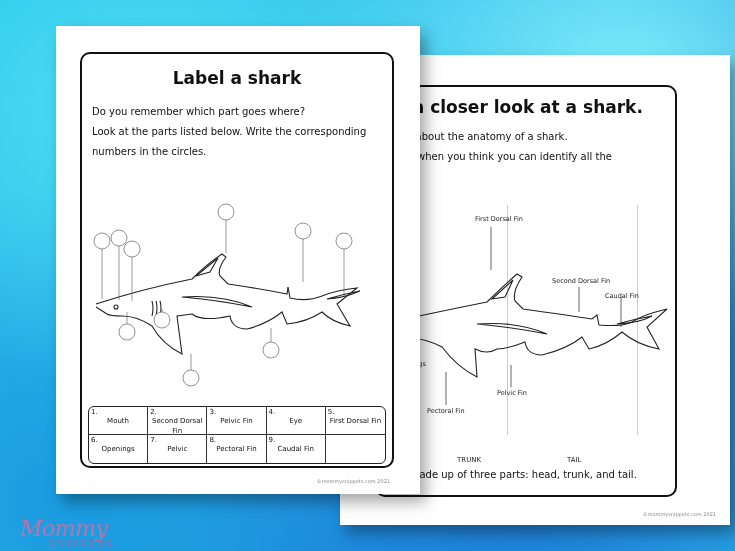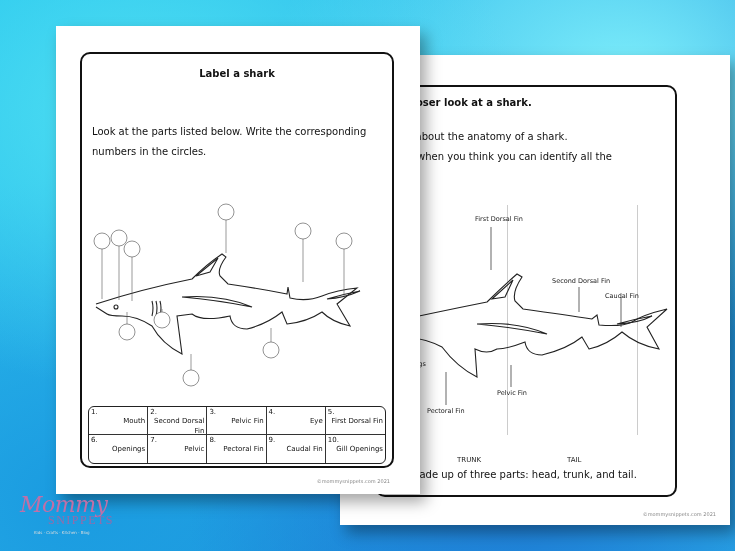--- a/index.html
+++ b/index.html
@@ -18,48 +18,48 @@
     box-shadow: 6px 8px 14px rgba(0,0,0,0.35);
   }
   #page-right { left:340px; top:55px; width:390px; height:470px; z-index:1; }
   #page-left  { left:56px;  top:26px; width:364px; height:468px; z-index:2; }
   .frame {
     position:absolute; border:2px solid #111; border-radius:10px; background:#fff;
   }
   #page-left .frame { left:24px; top:26px; width:310px; height:412px; }
   #page-right .frame { left:35px; top:30px; width:298px; height:408px; overflow:hidden; }
   .title {
-    position:absolute; font-weight:bold; font-size:10px; color:#111; white-space:nowrap;
+    position:absolute; font-weight:bold; font-size:17px; color:#111; white-space:nowrap;
   }
   .body-text { position:absolute; font-size:10px; color:#111; line-height:20px; white-space:nowrap; }
   .footer-small { position:absolute; font-size:5px; color:#888; white-space:nowrap; }
 
   
   .parts-table {
     position:absolute; left:6px; top:352px; width:296px; height:56px;
     border:1.5px solid #222; border-radius:6px; overflow:hidden;
     display:grid; grid-template-columns: repeat(5, 1fr); grid-template-rows: 1fr 1fr;
   }
   .cell {
     border-right:1px solid #333; border-bottom:1px solid #333;
     position:relative; font-size:7px; color:#111;
   }
   .cell:nth-child(5n) { border-right:none; }
   .cell:nth-child(n+6) { border-bottom:none; }
   .cell .num { position:absolute; left:2px; top:1px; }
-  .cell .lbl { position:absolute; left:0; right:0; top:9px; text-align:right; line-height:10px; padding:0 2px; }
+  .cell .lbl { position:absolute; left:0; right:0; top:9px; text-align:center; line-height:10px; padding:0 2px; }
 
   .diagram-label { position:absolute; font-size:6.5px; color:#222; white-space:nowrap; }
   .section-label { position:absolute; font-size:7px; color:#222; white-space:nowrap;margin-top:13px; }
   .divider-v { position:absolute; width:0; border-left:1px solid #ccc; }
 
   #logo { position:absolute; left:20px; top:492px; z-index:3; }
   .logo-script {
     font-family:"DejaVu Serif", serif; font-style:italic; font-size:22px;
-    color:#c070a8; letter-spacing:-0.5px;
+    color:#c070a8; letter-spacing:-0.5px;margin-top:24px;
   }
   .logo-sub { font-size:12px; color:#9a6aa8; letter-spacing:1.5px; margin-left:28px; margin-top:-4px;font-family:Liberation Serif, serif; }
   .logo-tag { font-size:4px; color:#ddd; margin-left:14px; margin-top:2px; }
 </style>
 </head>
 <body>
 
 <div class="page" id="page-right">
   <div class="frame">
     <div class="title" style="left:-4px; top:10px;">ake a closer look at a shark.</div>
@@ -99,20 +99,21 @@
     <div class="section-label" style="left:190px; top:356px;text-align:right;">TAIL</div>
 
     <div class="body-text" style="left:0px; top:378px;">ody is made up of three parts: head, trunk, and tail.</div>
   </div>
   <div class="footer-small" style="right:14px; bottom:8px;">©mommysnippets.com 2021</div>
 </div>
 
 <div class="page" id="page-left">
   <div class="frame">
     <div class="title" style="left:0; right:0; text-align:center; top:14px;">Label a shark</div>
+    <div class="body-text" style="left:10px; top:48px;">Do you remember which part goes where?</div>
     <div class="body-text" style="left:10px; top:88px;">numbers in the circles.</div>
     <div class="body-text" style="left:10px; top:68px;">Look at the parts listed below. Write the corresponding</div>
 
     <svg style="position:absolute; left:0; top:0;" width="310" height="350">
       <g fill="none" stroke="#222" stroke-width="1.1">
         <path d="M14,250 Q60,235 110,225 Q125,210 140,200 L144,203 Q135,215 138,222 L146,230 Q180,235 205,240 L206,233 L208,244 Q225,248 240,242 Q255,236 275,234 L255,250 L268,272 Q250,268 240,258 Q225,268 205,270 L200,258 Q185,270 165,275 Q150,275 148,262 Q120,268 110,260 L95,262 L100,300 Q80,290 70,272 Q55,262 40,262 Q28,262 25,260 L14,253"></path>
         <path d="M114,222 L136,204 L128,218 Z"></path>
         <path d="M100,243 Q140,240 170,253 Q135,246 100,243"></path>
         <path d="M245,245 Q262,240 278,237 Q262,244 245,245"></path>
         <path d="M70,247 Q72,254 70,262 M74,247 Q76,254 74,262 M78,247 Q80,254 78,262"></path>
@@ -174,24 +175,20 @@
           <span class="lbl">Pelvic</span>
         </div>
       <div class="cell">
           <span class="num">8.</span>
           <span class="lbl">Pectoral Fin</span>
         </div>
       <div class="cell">
           <span class="num">9.</span>
           <span class="lbl">Caudal Fin</span>
         </div>
-      <div class="cell">
-          <span class="num">10.</span>
-          <span class="lbl">Gill Openings</span>
-        </div>
     </div>
   </div>
   <div class="footer-small" style="right:30px; bottom:10px;">©mommysnippets.com 2021</div>
 </div>
 
 <div id="logo">
   <div class="logo-script">Mommy</div>
   <div class="logo-sub">SNIPPETS</div>
   <div class="logo-tag">Kids · Crafts · Kitchen · Blog</div>
 </div>

